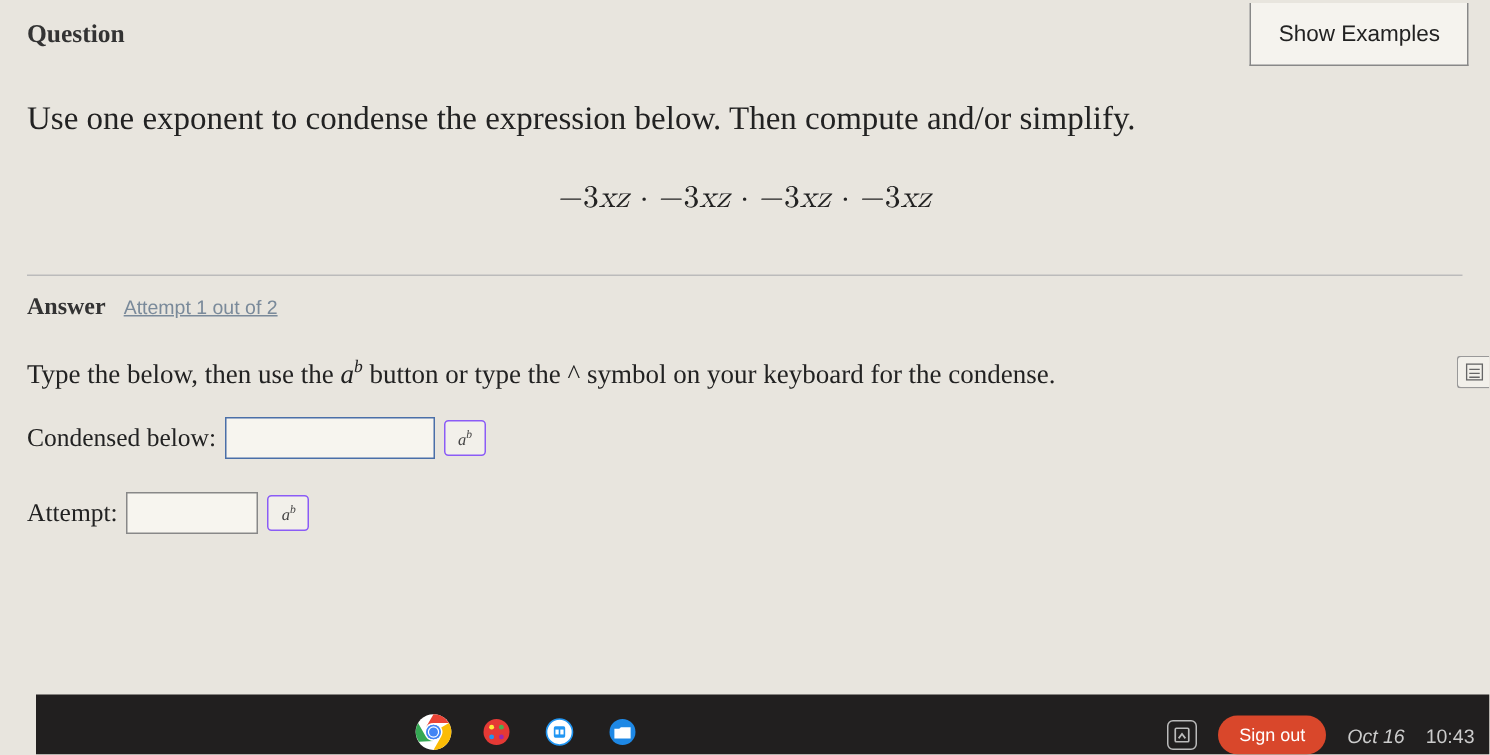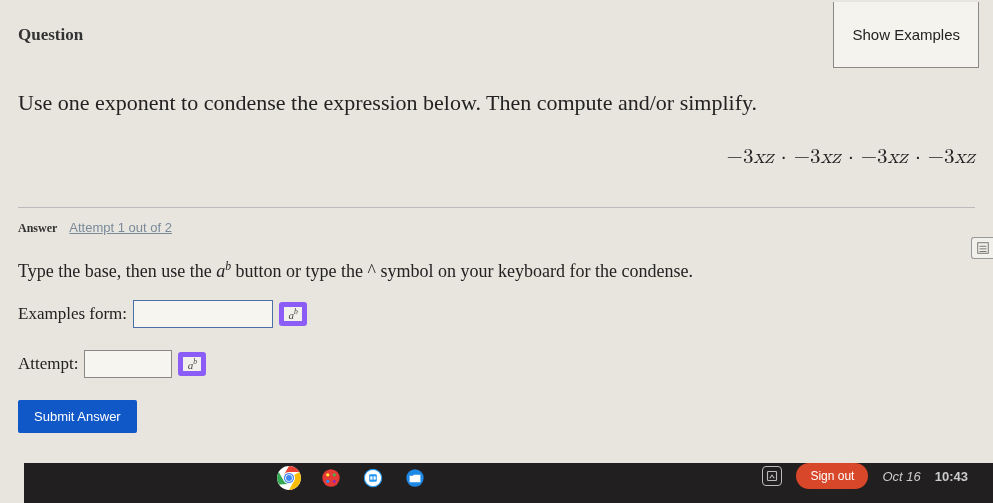--- a/index.html
+++ b/index.html
@@ -22,35 +22,35 @@
     }
     .question-label {
       font-weight: bold;
       font-size: 17px;
       color: #333;
     }
     .show-examples-btn {
       background: #f5f3ee;
       border: 1px solid #888;
       border-top: none;
-      padding: 24px 18px;
+      padding: 12px 18px;
       font-size: 15px;
       font-family: Arial, sans-serif;
       color: #222;
       cursor: pointer;
       margin-right: -4px;
     }
     .question-text {
       font-size: 22px;
       color: #222;
       margin-top: 22px;
       margin-bottom: 28px;
     }
     .expression-display {
-      text-align: right;
+      text-align: center;
       font-family: 'Latin Modern Math', 'Cambria Math', Georgia, serif;
       font-size: 21px;
       font-style: italic;
       color: #222;
       margin-bottom: 38px;
     }
     .expression-display .upright {
       font-style: normal;
     }
     .answer-divider {
@@ -58,21 +58,21 @@
       margin-bottom: 12px;
     }
     .answer-header {
       display: flex;
       align-items: baseline;
       gap: 12px;
       margin-bottom: 24px;
     }
     .answer-label {
       font-weight: bold;
-      font-size: 12px;
+      font-size: 16px;
       color: #333;
     }
     .attempt-text {
       font-size: 13px;
       color: #7a8a9a;
       font-family: Arial, sans-serif;
       text-decoration: underline;
     }
     .side-widget {
       position: absolute;
@@ -110,21 +110,21 @@
     .text-input {
       border: 1px solid #4a6fa8;
       background: #f7f5ef;
       height: 28px;
       padding: 2px 6px;
       font-size: 15px;
     }
     .text-input.wide { width: 140px; }
     .text-input.narrow { width: 88px; border-color: #888; }
     .exp-btn {
-      border: 5px solid #8b5cf6;
+      border: 1px solid #8b5cf6;
       background: #f2f0ea;
       height: 24px;
       width: 28px;
       border-radius: 3px;
       cursor: pointer;
       display: inline-flex;
       align-items: center;
       justify-content: center;
       font-family: Georgia, serif;
       font-size: 11px;
@@ -143,22 +143,22 @@
       border-radius: 2px;
     }
     .taskbar {
       position: absolute;
       bottom: 0;
       left: 0;
       right: 0;
       height: 40px;
       background: #211f1f;
       display: flex;
-      align-items: flex-start;
-      padding: 0 25px;
+      align-items: flex-end;
+      padding: 0 10px;
       color: #ddd;
       font-family: Arial, sans-serif;
       font-size: 13px;
       margin-left: 24px;
     }
     .taskbar-center {
       position: absolute;
       left: 250px;
       display: flex;
       gap: 12px;
@@ -192,21 +192,21 @@
     .signout-btn {
       background: #d9472b;
       color: #fff;
       border: none;
       padding: 6px 14px;
       border-radius: 14px;
       font-size: 12px;
       cursor: pointer;
     }
     .clock-date { color: #ccc; font-size: 13px; font-style: italic; }
-    .clock-time { color: #ccc; font-size: 13px; font-weight: bold; }
+    .clock-time { color: #ccc; font-size: 13px; }
   </style>
 </head>
 <body>
 
 <div class="content">
   <div class="header-row">
     <div class="question-label">Question</div>
     <button class="show-examples-btn">Show Examples</button>
   </div>
 
@@ -216,40 +216,39 @@
     <span class="upright">−3</span>xz <span class="upright">· −3</span>xz <span class="upright">· −3</span>xz <span class="upright">· −3</span>xz
   </div>
 
   <div class="answer-divider"></div>
   <div class="answer-header">
     <span class="answer-label">Answer</span>
     <span class="attempt-text">Attempt 1 out of 2</span>
   </div>
 
   <div class="instruction-text">
-    <span>Type the base, then use the </span><em>a<sup>b</sup></em><span> button or type the ^ symbol on your keyboard for the condense.</span>
+    <span>Type the below, then use the </span><em>a<sup>b</sup></em><span> button or type the ^ symbol on your keyboard for the condense.</span>
   </div>
 
   <div class="form-row">
-    <span class="form-label">Examples form:</span>
+    <span class="form-label">Condensed below:</span>
     <input type="text" class="text-input wide" value="" style="">
     <button class="exp-btn">
         <span>a<sup>b</sup></span>
       </button>
   </div>
 
   <div class="form-row">
     <span class="form-label">Attempt:</span>
     <input type="text" class="text-input narrow" value="" style="">
     <button class="exp-btn">
         <span>a<sup>b</sup></span>
       </button>
   </div>
 
-  <button class="submit-btn">Submit Answer</button>
 </div>
 
 <div class="side-widget">
   <svg viewBox="0 0 16 16" width="14" height="14">
       <rect x="2" y="2" width="12" height="12" fill="none" stroke="#666" stroke-width="1"></rect>
       <line x1="4" y1="6" x2="12" y2="6" stroke="#666"></line>
       <line x1="4" y1="9" x2="12" y2="9" stroke="#666"></line>
       <line x1="4" y1="12" x2="12" y2="12" stroke="#666"></line>
     </svg>
 </div>

